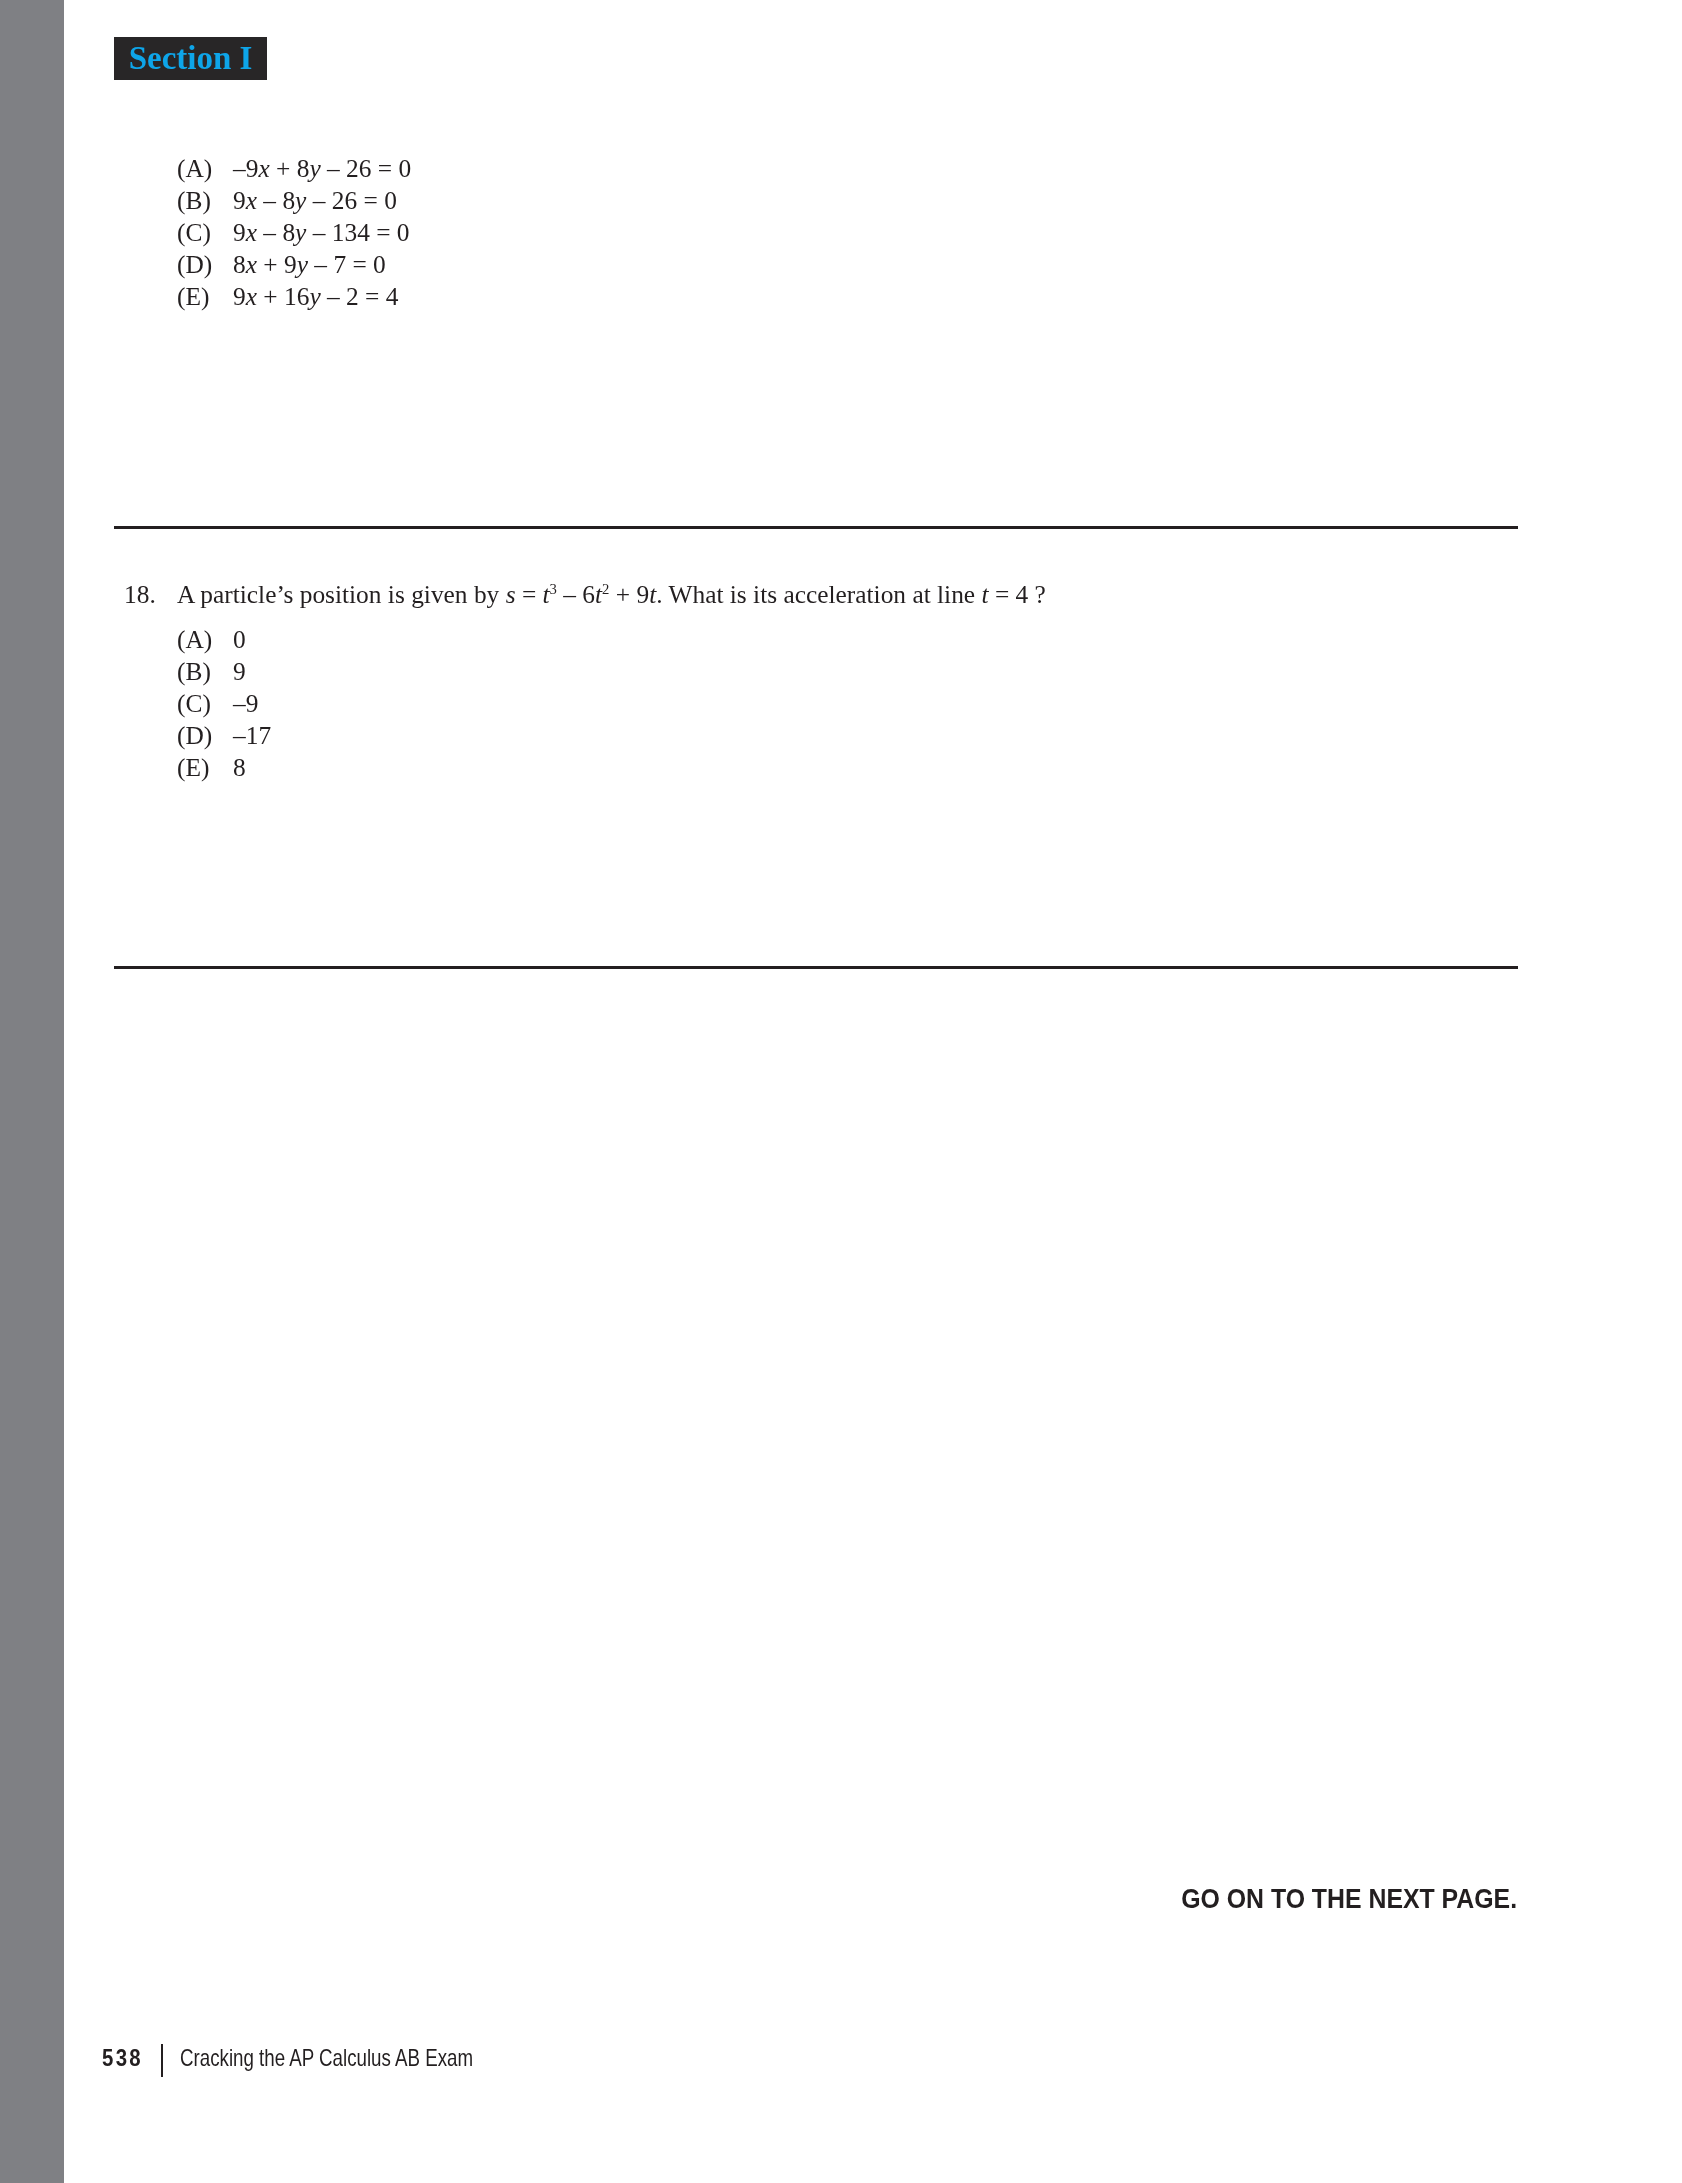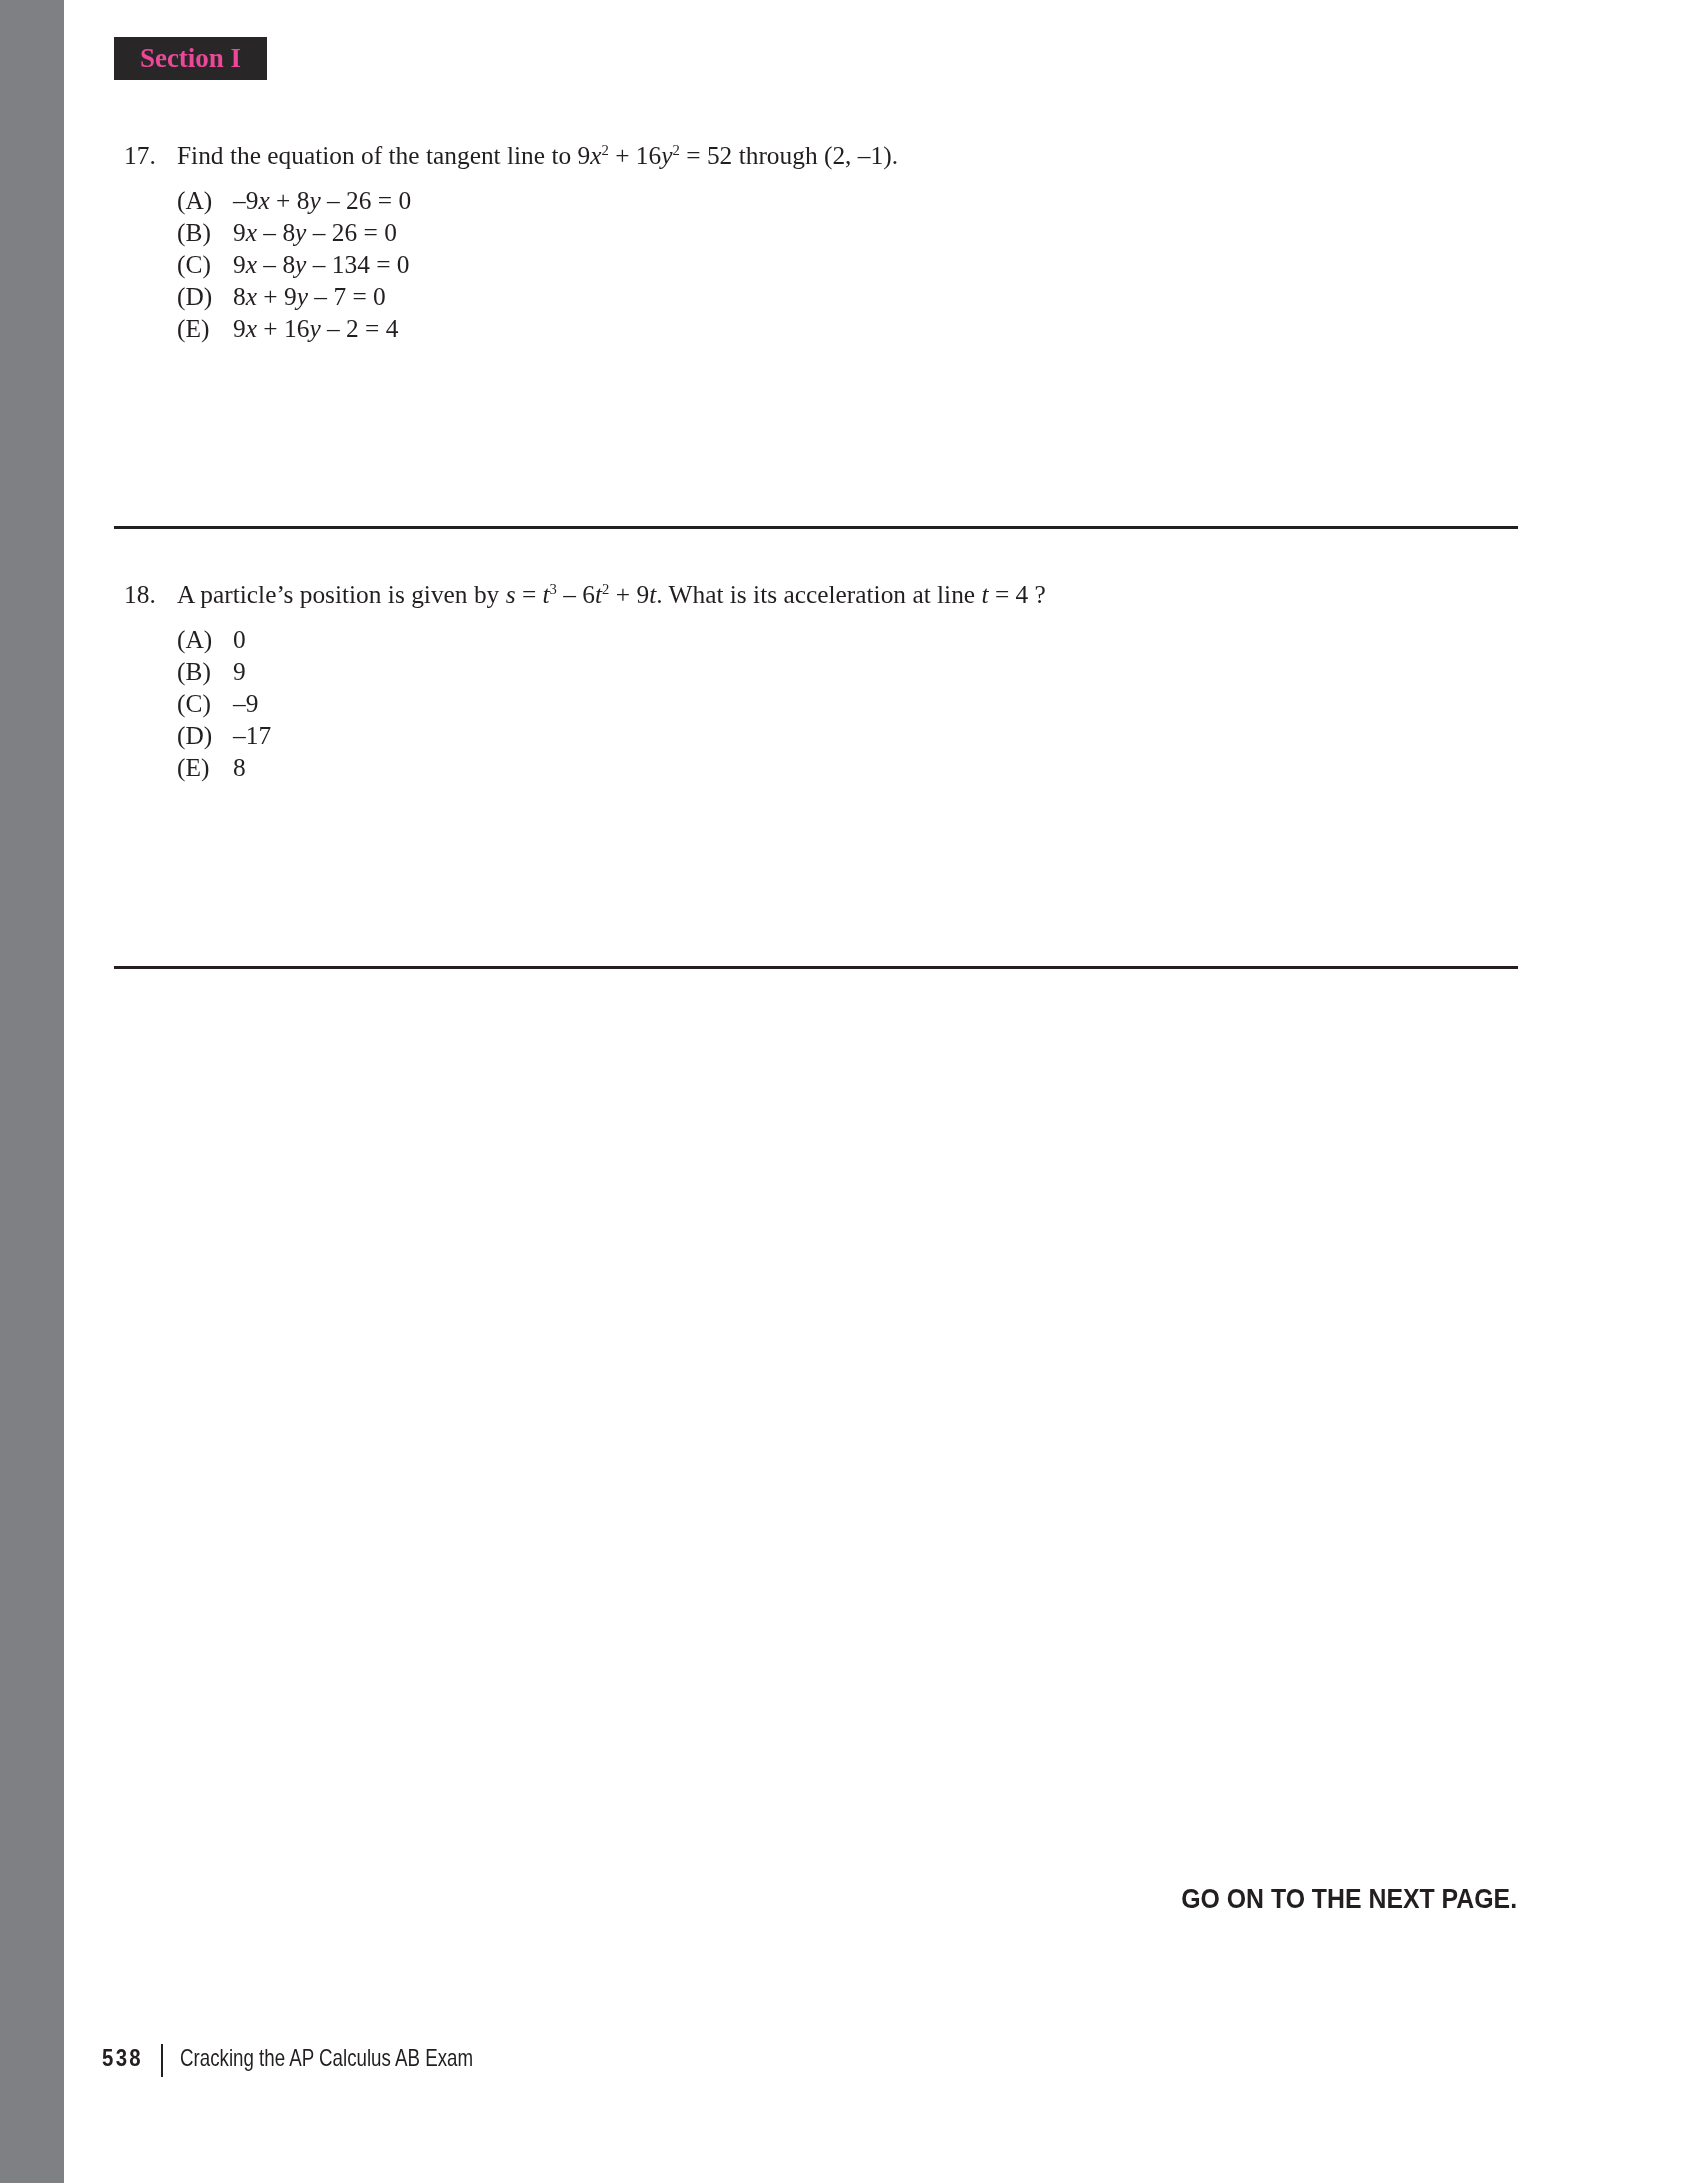--- a/index.html
+++ b/index.html
@@ -22,24 +22,24 @@
     height: 2183px;
     background: #7f8084;
   }
   .section-badge {
     position: absolute;
     left: 114px;
     top: 37px;
     width: 153px;
     height: 43px;
     background: #282627;
-    color: #ec4899;
+    color: #0ea5e9;
     font-family: "Liberation Serif", "DejaVu Serif", serif;
     font-weight: bold;
-    font-size: 27px;
+    font-size: 33px;
     line-height: 43px;
     text-align: center;
   }
   .question {
     position: absolute;
     left: 124px;
     font-family: "Liberation Serif", "DejaVu Serif", serif;
     font-size: 25.4px;
     color: #231f20;
   }
@@ -125,24 +125,20 @@
   }
 </style>
 </head>
 <body>
 
 <div class="side-bar"></div>
 
 <div class="section-badge">Section I</div>
 
 <div class="question" style="top:139px;">
-  <div class="q-stem">
-    <span class="q-num">17.</span>
-    <span class="q-text"><span>Find the equation of the tangent line to 9</span><i>x</i><sup>2</sup><span> + 16</span><i>y</i><sup>2</sup><span> = 52 through (2, –1).</span></span>
-  </div>
   <ul class="choices">
     <li class="choice">
       <span class="choice-letter">(A)</span>
       <span class="choice-text"><span>–9</span><i>x</i><span> + 8</span><i>y</i><span> – 26 = 0</span></span>
     </li>
     <li class="choice">
       <span class="choice-letter">(B)</span>
       <span class="choice-text"><span>9</span><i>x</i><span> – 8</span><i>y</i><span> – 26 = 0</span></span>
     </li>
     <li class="choice">

